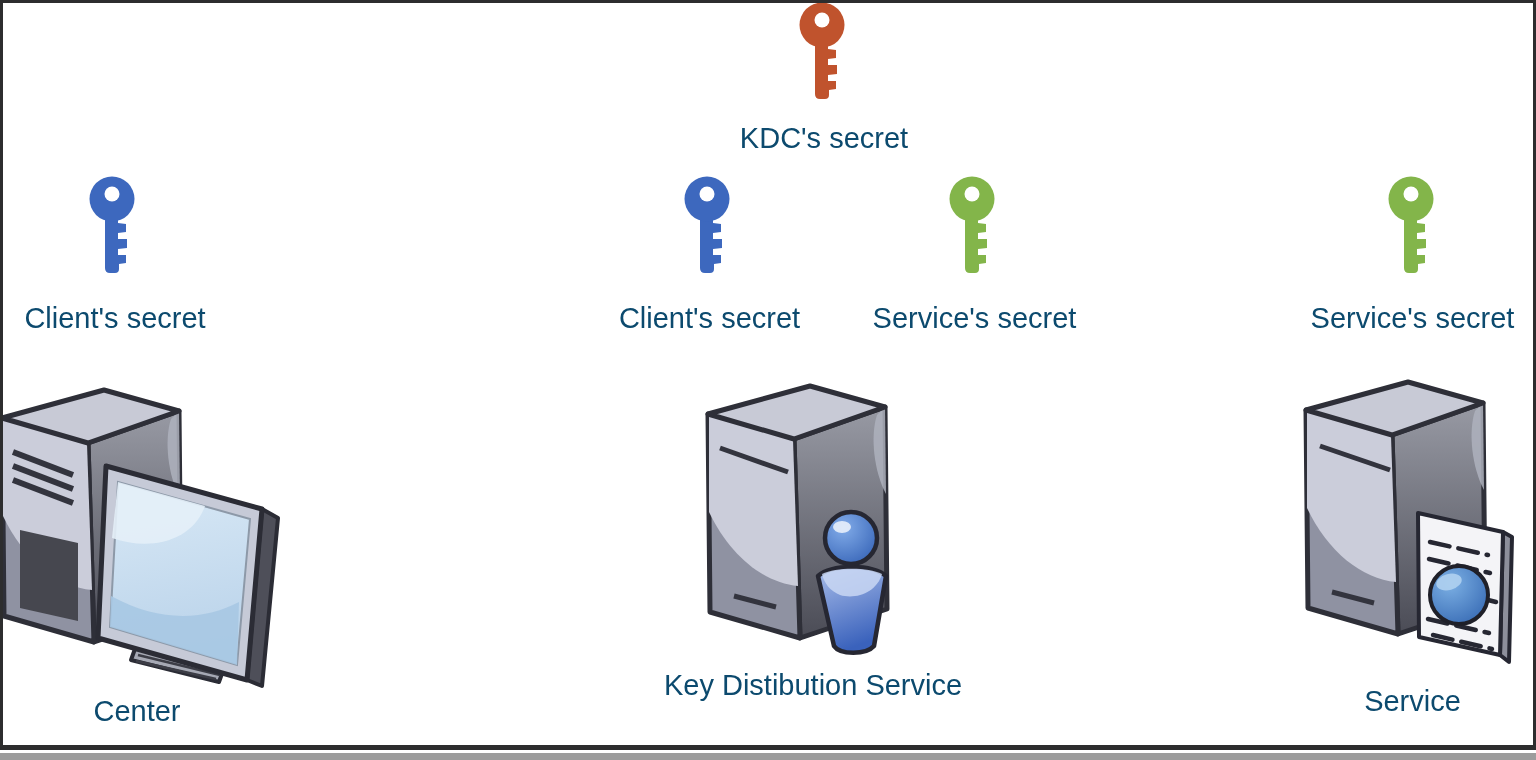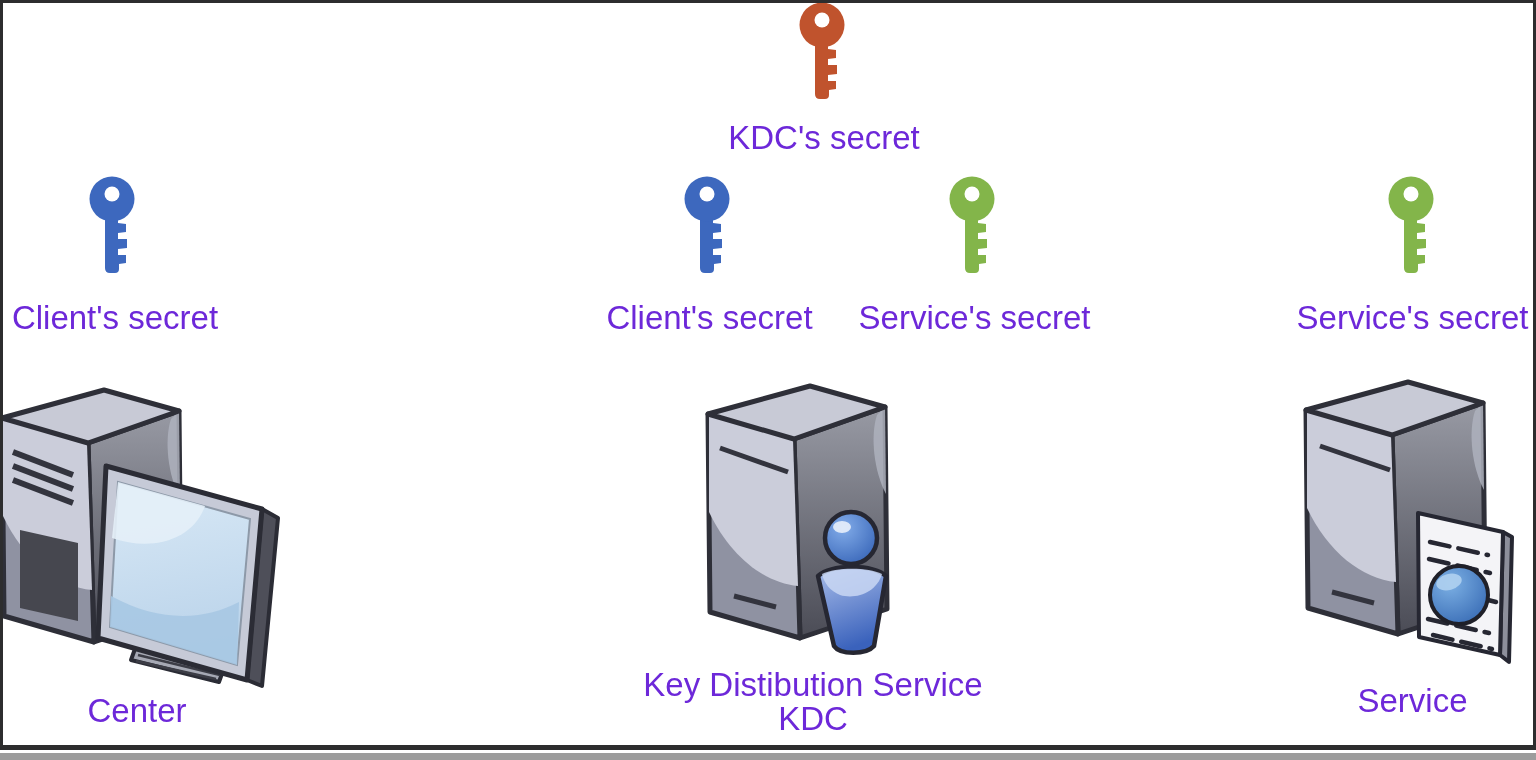--- a/index.html
+++ b/index.html
@@ -12,21 +12,21 @@
     border:3px solid #2d2d2e;border-bottom-width:5px;box-sizing:border-box;
     pointer-events:none;z-index:5;
   }
   .under-strip{
     position:absolute;left:0;top:750px;width:1536px;height:10px;
     background:linear-gradient(#ffffff 0 3px,#9c9c9c 3px 10px);
   }
   .key{position:absolute;}
   .machine{position:absolute;}
   .lbl{
-    position:absolute;font-size:33px;line-height:34px;color:#6d28d9;
+    position:absolute;font-size:29px;line-height:34px;color:#0c4a6e;
     text-align:center;white-space:nowrap;
   }
   svg{overflow:visible;}
 </style>
 </head>
 <body>
 
 <div class="stage">
 
   <svg width="0" height="0" style="position:absolute" aria-hidden="true">
@@ -137,21 +137,20 @@
     </g>
     <g transform="translate(100,132)">
       <path d="M14,64 C28,52 68,52 82,64 L70,134 C62,143 36,143 30,134 Z" fill="url(#gradBody)" stroke="#262732" stroke-width="4.5" stroke-linejoin="round"></path>
       <path d="M18,62 C32,55 64,55 78,62 C73,80 52,88 36,83 C26,79 20,71 18,62 Z" fill="#C9D7F3" opacity="0.85"></path>
       <circle cx="47" cy="26" r="26" fill="url(#gradHead)" stroke="#262732" stroke-width="4.5"></circle>
       <ellipse cx="38" cy="15" rx="9" ry="6" fill="#E8F0FB" opacity="0.9"></ellipse>
     </g>
   </svg>
   <div class="lbl" style="left:613px;top:668px;width:400px">
     <div>Key Distibution Service</div>
-    <div>KDC</div>
   </div>
 
   <svg class="machine" style="left:1296px;top:374px" width="240" height="312" viewBox="0 0 240 312">
     <use href="#tower-shape" transform="translate(8,6)"></use>
     <g stroke="#33343E" stroke-width="5">
       <line x1="24" y1="72" x2="94" y2="96"></line>
       <line x1="36" y1="218" x2="78" y2="229"></line>
     </g>
     <g transform="translate(112,130)">
       <polygon points="95,28 104,33 101,158 92,151" fill="#8D8F9B" stroke="#262732" stroke-width="4" stroke-linejoin="round"></polygon>

